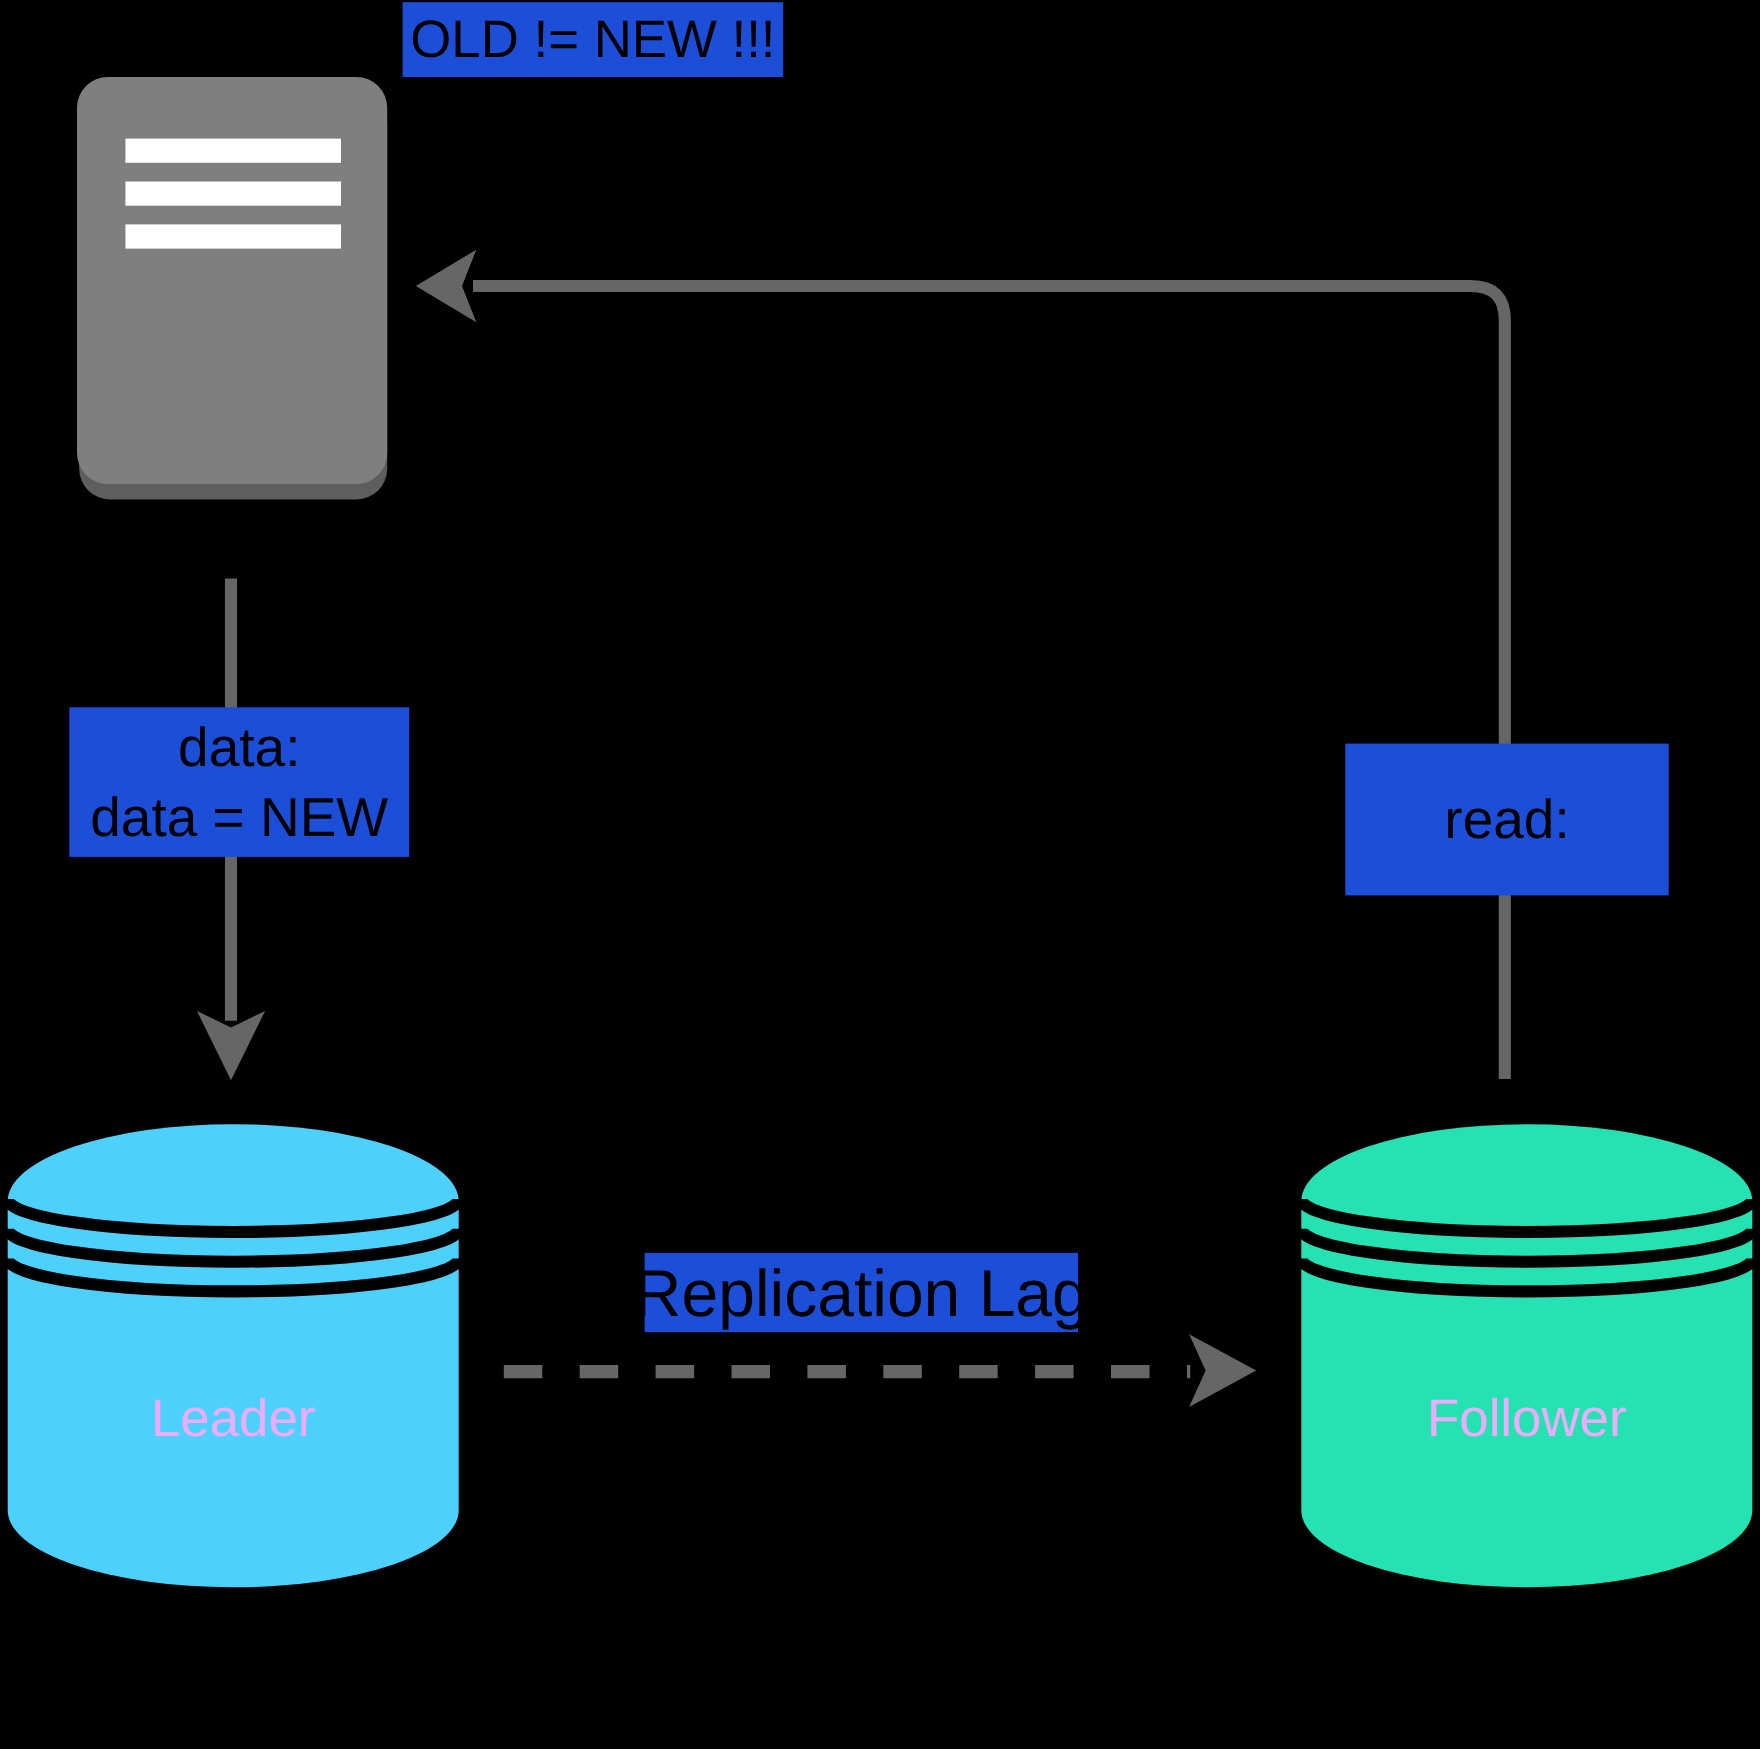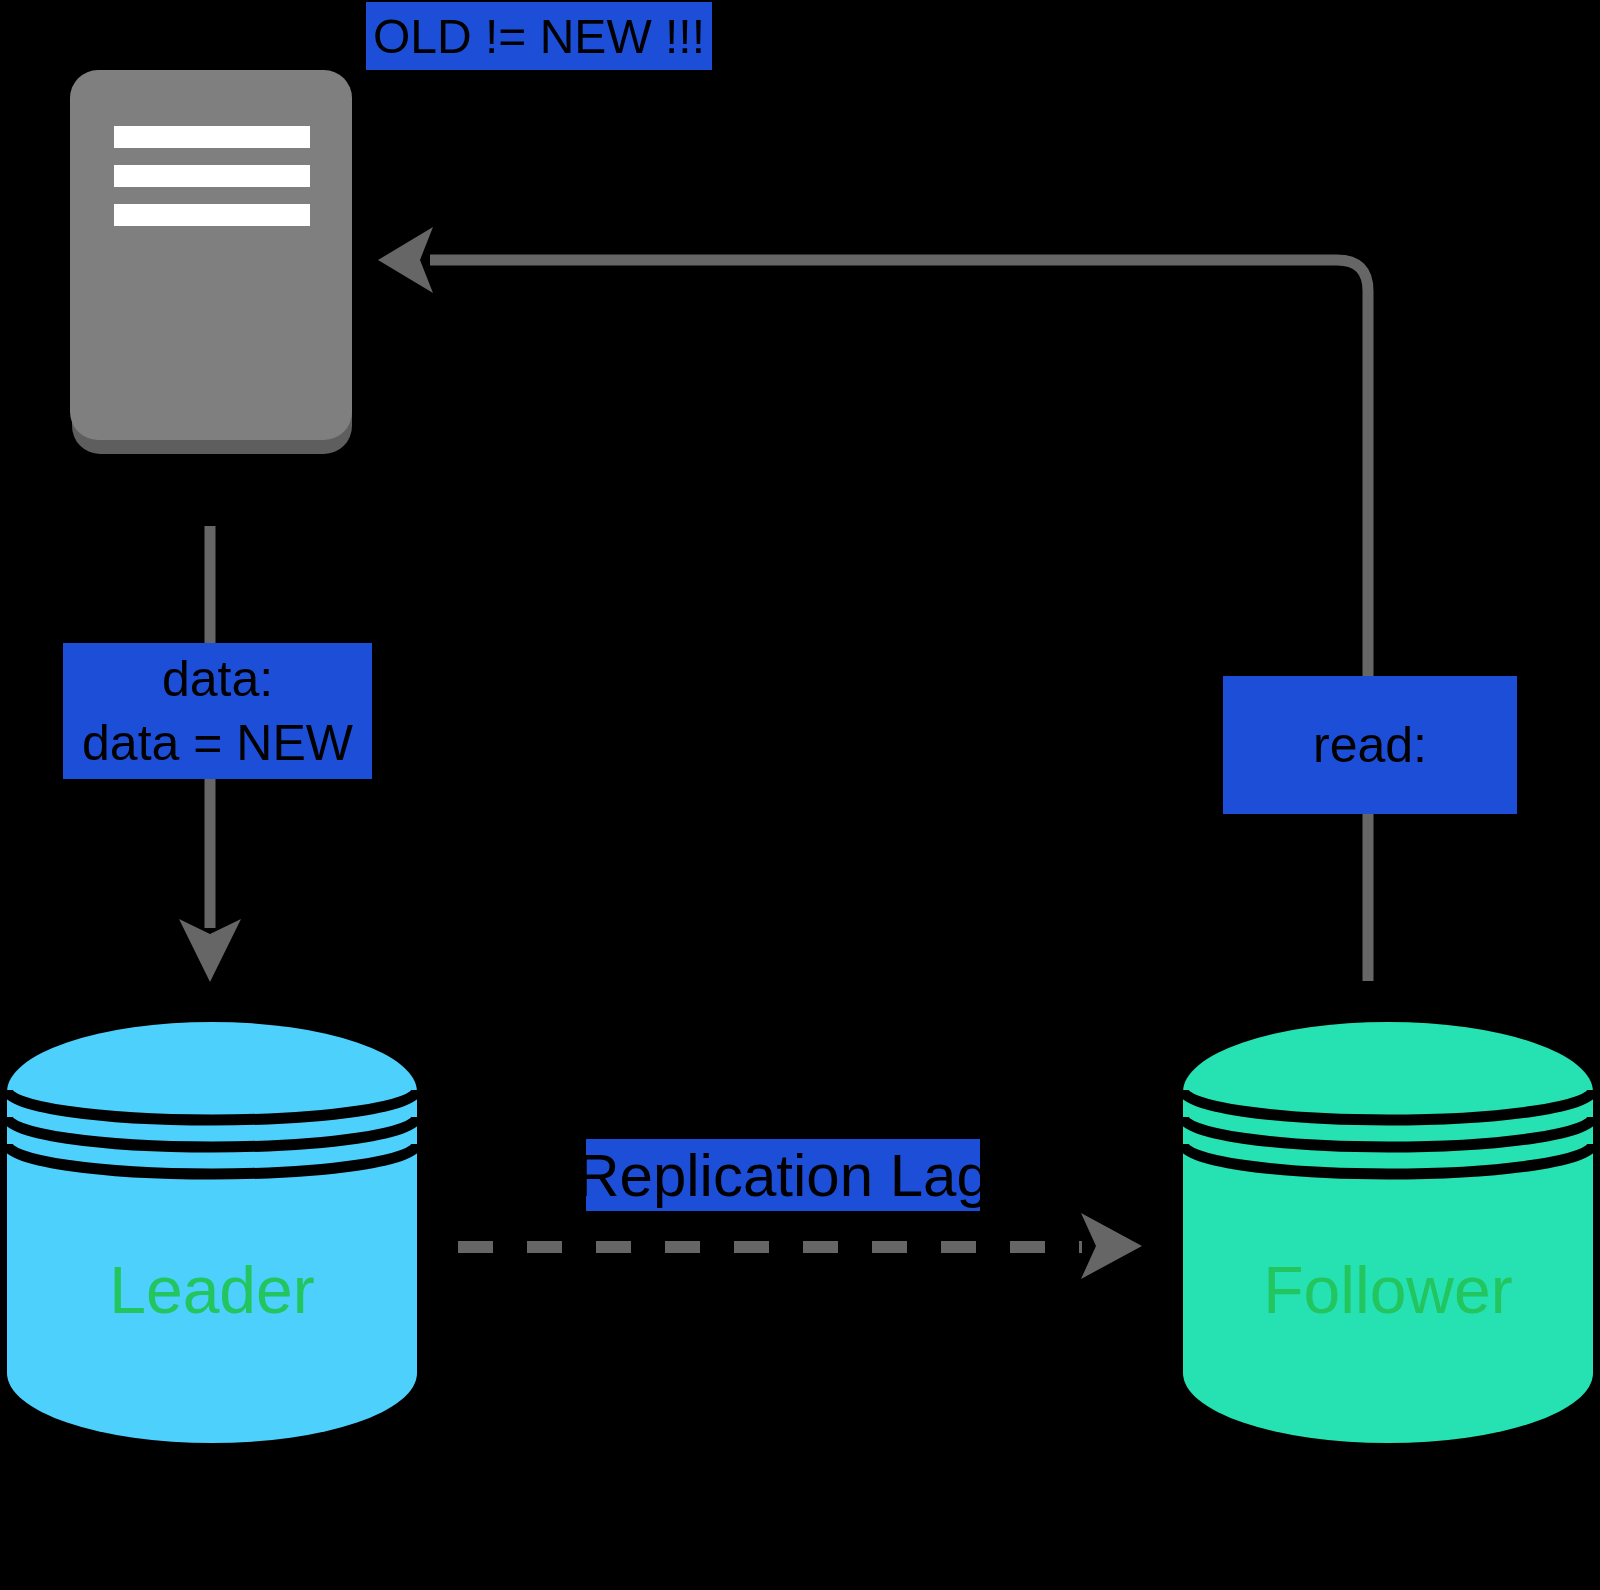--- a/index.html
+++ b/index.html
@@ -24,23 +24,23 @@
     text-align: center;
     white-space: nowrap;
   }
   .top-annotation   { left: 366px; top: 2px;    width: 346px; height: 68px;  font-size: 48px; }
   .write-label      { left: 63px;  top: 643px;  width: 309px; height: 136px; font-size: 50px; line-height: 64px; }
   .read-label       { left: 1223px;top: 676px;  width: 294px; height: 138px; font-size: 50px; line-height: 64px; }
   .replication-label{ left: 586px; top: 1139px; width: 394px; height: 72px;  font-size: 60px; }
 
   .cyl-label {
     position: absolute;
-    color: #22c55e;
+    color: #f0abfc;
     text-align: center;
-    font-size: 66px;
+    font-size: 48px;
     line-height: 90px;
     top: 1245px;
     width: 410px;
     height: 90px;
   }
   .leader-label   { left: 7px; }
   .follower-label { left: 1183px; }
 </style>
 </head>
 <body>

